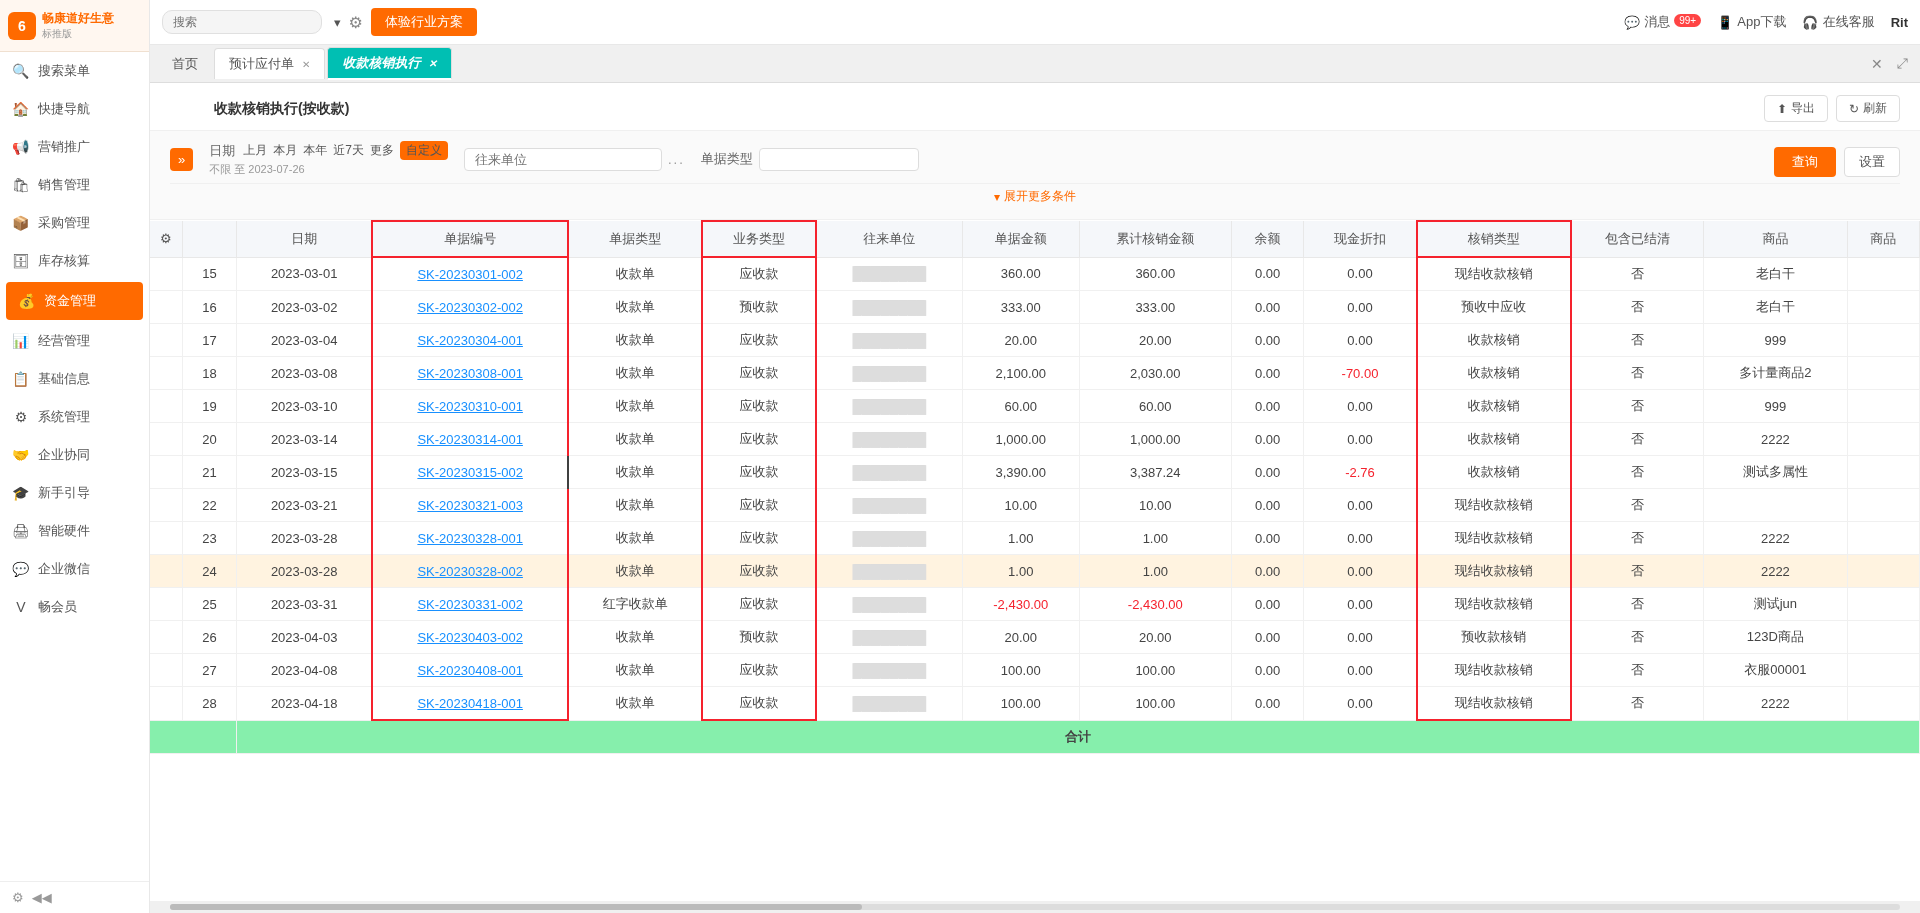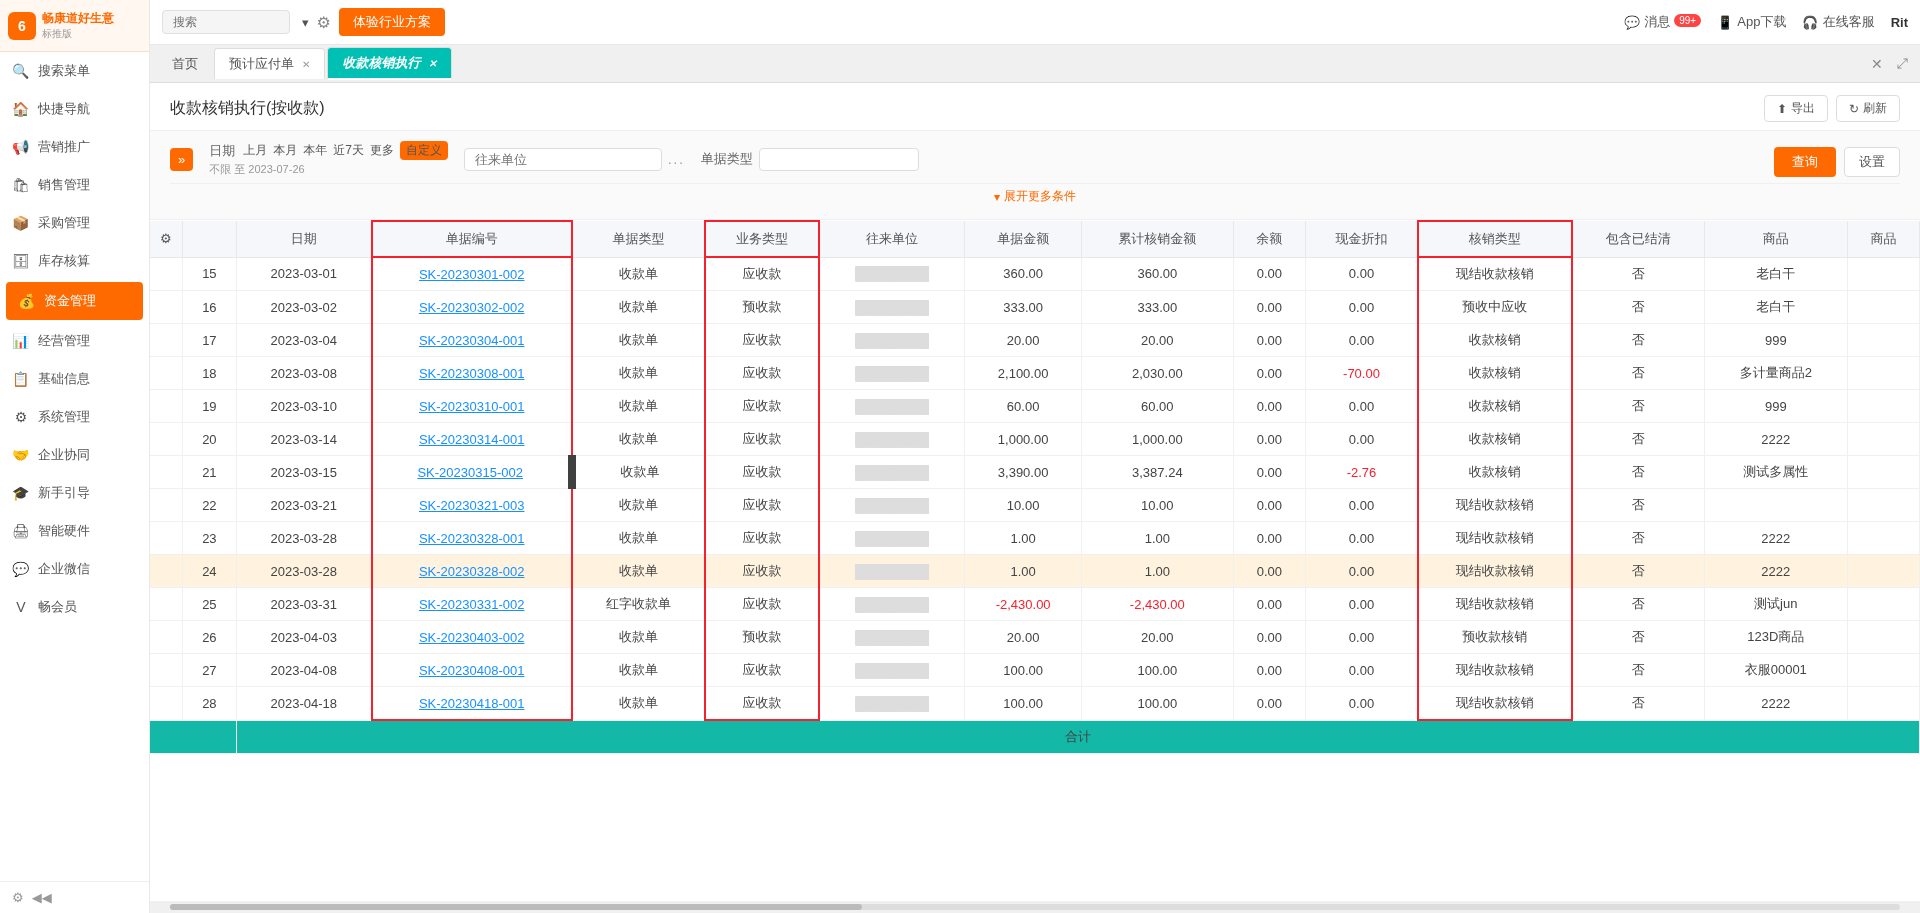--- a/index.html
+++ b/index.html
@@ -15,38 +15,38 @@
     .sidebar-item.active { background: #ff6a00; color: #fff; border-radius: 4px; margin: 2px 6px; }
     .sidebar-item .icon { font-size: 14px; width: 18px; text-align: center; }
     .sidebar-footer { padding: 8px 12px; border-top: 1px solid #eee; display: flex; align-items: center; gap: 8px; color: #999; }
 
     
     .main { flex: 1; display: flex; flex-direction: column; overflow: hidden; }
 
     
     .topbar { height: 45px; background: #fff; border-bottom: 1px solid #e8e8e8; display: flex; align-items: center; padding: 0 12px; gap: 12px; }
     .topbar-left { display: flex; align-items: center; gap: 8px; flex: 1; }
-    .topbar-search { background: #f5f5f5; border: 1px solid #e0e0e0; border-radius: 4px; padding: 4px 10px; font-size: 12px; color: #7f1d1d; width: 128px; }
+    .topbar-search { background: #f5f5f5; border: 1px solid #e0e0e0; border-radius: 10px; padding: 4px 10px; font-size: 12px; color: #7f1d1d; width: 160px; }
     .topbar-dropdown { display: flex; align-items: center; gap: 4px; cursor: pointer; color: #555; font-size: 13px; }
     .topbar-gear { color: #888; cursor: pointer; font-size: 16px; }
     .topbar-btn { background: #ff6a00; color: #fff; border: none; border-radius: 4px; padding: 5px 14px; cursor: pointer; font-size: 13px; }
     .topbar-right { display: flex; align-items: center; gap: 16px; color: #555; font-size: 13px; }
     .badge { background: #ff4444; color: #fff; border-radius: 8px; padding: 1px 5px; font-size: 10px; position: relative; top: -2px; }
 
     
     .tabbar { height: 38px; background: #f0f0f0; display: flex; align-items: center; padding: 0 8px; gap: 2px; border-bottom: 1px solid #ddd; }
     .tab { display: flex; align-items: center; padding: 6px 14px; background: #fff; border-radius: 4px 4px 0 0; cursor: pointer; font-size: 13px; color: #555; gap: 6px; border: 1px solid #ddd; border-bottom: none; }
     .tab.active { color: #333; font-weight: bold; border-bottom: 2px solid #fff; }
     .tab-home { background: transparent; border: none; color: #555; text-align: right; }
     .tab-close { font-size: 10px; color: #999; cursor: pointer; margin-left: 2px; }
 
     
     .content { flex: 1; overflow: hidden; display: flex; flex-direction: column; background: #fff; }
     .content-header { padding: 12px 20px 8px; border-bottom: 1px solid #f0f0f0; display: flex; align-items: center; justify-content: space-between; }
-    .page-title { font-size: 16px; font-weight: normal; color: #333; }
+    .page-title { font-size: 14px; font-weight: bold; color: #333; margin-left: 44px; }
     .header-actions { display: flex; gap: 8px; }
     .btn-outline { border: 1px solid #ddd; background: #fff; border-radius: 4px; padding: 4px 12px; cursor: pointer; font-size: 12px; color: #555; display: flex; align-items: center; gap: 4px; }
 
     
     .filter-area { padding: 10px 20px; border-bottom: 1px solid #f0f0f0; background: #fafafa; }
     .filter-toggle { background: #ff6a00; color: #fff; border: none; border-radius: 4px; padding: 4px 8px; cursor: pointer; font-size: 13px; }
     .filter-item { display: flex; align-items: center; gap: 6px; font-size: 13px; color: #555; }
     .filter-label { color: #666; }
     .filter-date-links { display: flex; gap: 6px; align-items: center; }
     .filter-date-links span { color: #555; cursor: pointer; font-size: 12px; }
@@ -64,21 +64,21 @@
     table { width: 100%; border-collapse: collapse; font-size: 13px; }
     thead tr { background: #f5f7fa; }
     th { padding: 8px 10px; text-align: center; color: #555; font-weight: normal; border-bottom: 1px solid #e8e8e8; border-right: 1px solid #e8e8e8; white-space: nowrap; position: sticky; top: 0; background: #f5f7fa; z-index: 2; }
     td { padding: 7px 10px; text-align: center; border-bottom: 1px solid #f0f0f0; border-right: 1px solid #f0f0f0; color: #444; white-space: nowrap; }
     tr.highlighted { background: #fff3e0; }
     .link { color: #1890ff; text-decoration: underline; cursor: pointer; }
     .negative { color: #f5222d; }
     .col-settings { width: 30px; text-align: center; }
 
     
-    .footer-row td { background: #14b8a6; font-weight: normal; margin-top: 24px; }
+    .footer-row td { background: #86efac; font-weight: bold; margin-top: 24px; }
 
     
     .table-scrollbar { height: 12px; background: #f0f0f0; display: flex; align-items: center; padding: 0 20px; }
     .scrollbar-track { flex: 1; background: #ddd; border-radius: 6px; height: 6px; }
     .scrollbar-thumb { width: 40%; background: #bbb; border-radius: 6px; height: 6px; }
 
     .filter-group { display: flex; align-items: flex-start; flex-direction: column; }
     .filter-actions { display: flex; gap: 8px; align-self: flex-end; margin-left: auto; }
     .filter-main-row { display: flex; align-items: center; gap: 16px; width: 100%; }
     .expand-row { display: flex; justify-content: center; align-items: center; padding: 4px 0; border-top: 1px solid #f0f0f0; margin-top: 6px; }
@@ -393,21 +393,21 @@
     <td>0.00</td>
     <td style="border-left:2px solid #f5222d;border-right:2px solid #f5222d;">收款核销</td>
     <td>否</td>
     <td>2222</td>
     <td></td>
   </tr>
             <tr>
     <td></td>
     <td>21</td>
     <td>2023-03-15</td>
-    <td style="border-left:2px solid #f5222d;border-right:8px solid #404040;margin-left:32px;"><span class="link">SK-20230315-002</span></td>
+    <td style="border-left:2px solid #f5222d;border-right:2px solid #404040;margin-left:32px;"><span class="link">SK-20230315-002</span></td>
     <td>收款单</td>
     <td style="border-left:2px solid #f5222d;border-right:2px solid #f5222d;">应收款</td>
     <td><span style="background:#ddd;color:#ddd;border-radius:2px;">████████</span></td>
     <td>3,390.00</td>
     <td>3,387.24</td>
     <td>0.00</td>
     <td class="negative">-2.76</td>
     <td style="border-left:2px solid #f5222d;border-right:2px solid #f5222d;">收款核销</td>
     <td>否</td>
     <td>测试多属性</td>

